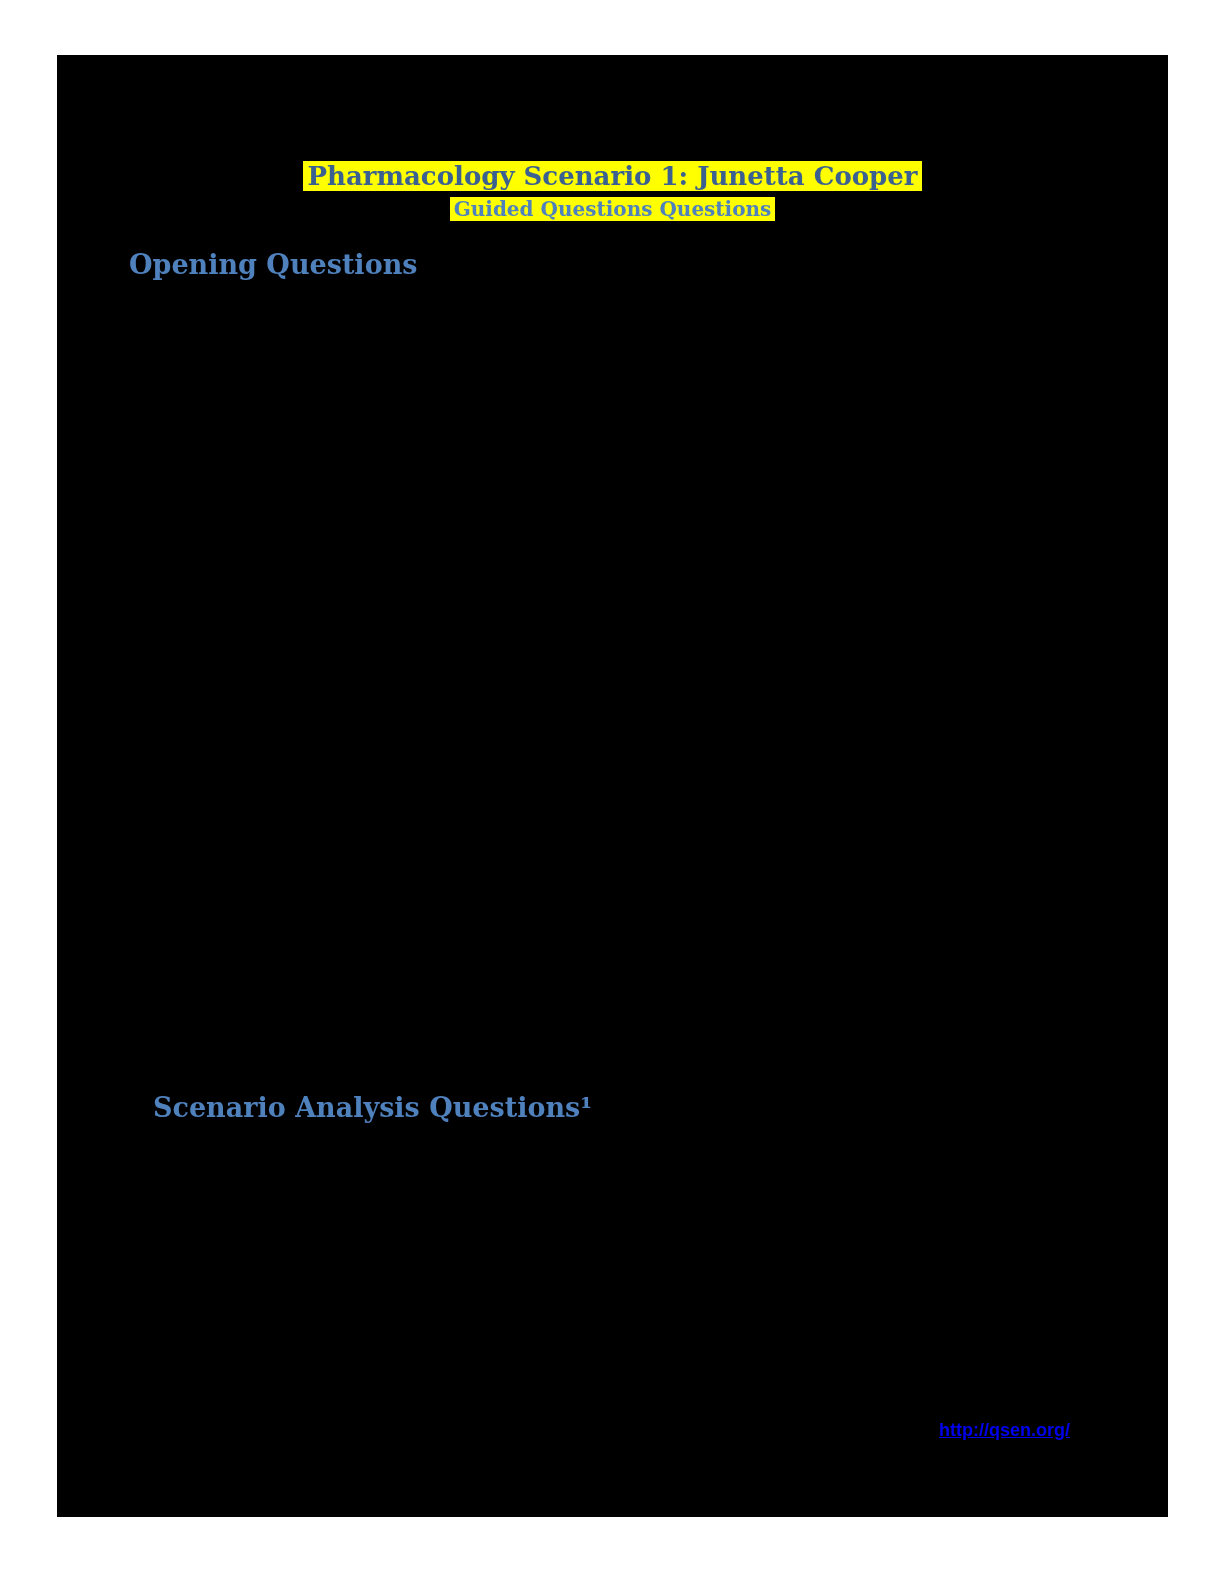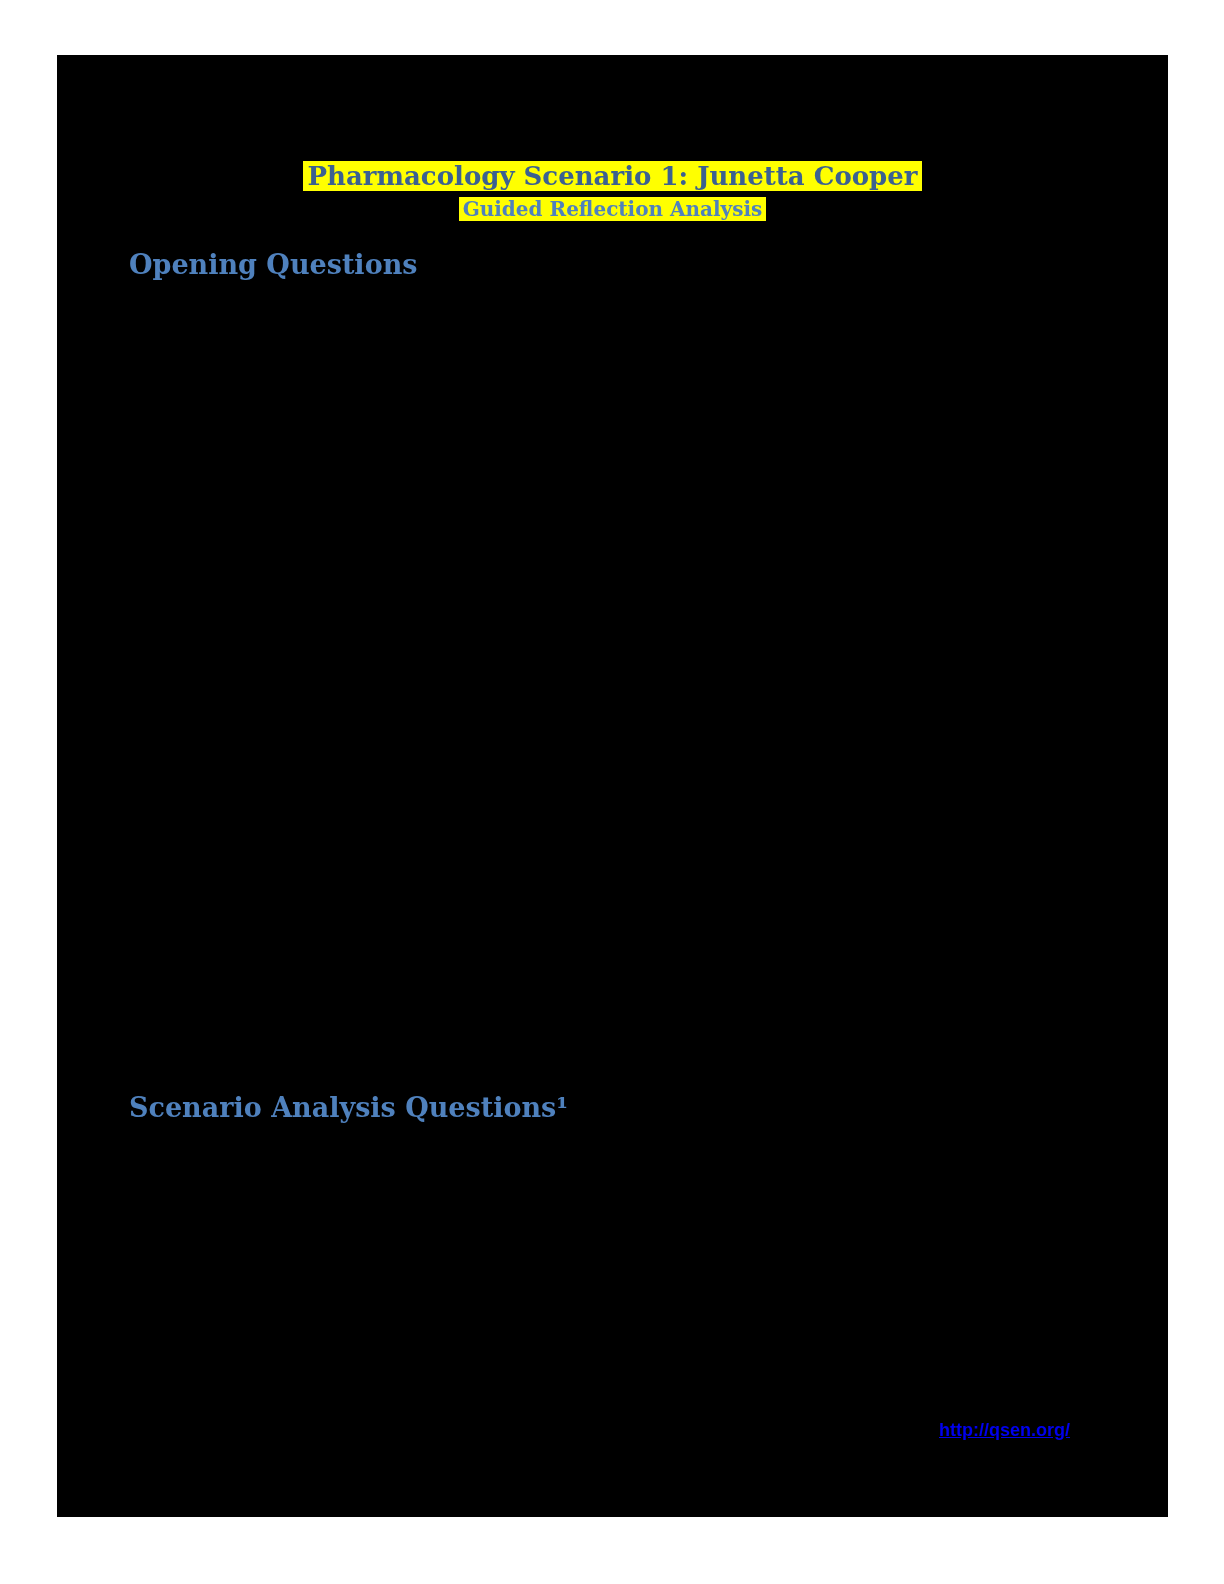--- a/index.html
+++ b/index.html
@@ -58,20 +58,21 @@
     line-height: 28px;
     font-weight: bold;
     color: var(--heading-text, #4f81bd);
     white-space: nowrap;
   }
   .heading-opening {
     top: 196px;
   }
   .heading-scenario {
     top: 1039px;
+    margin-left: 24px;
   }
   .footer-link {
     position: absolute;
     right: 98px;
     top: 1363px;
     font-family: "Liberation Sans", sans-serif;
     font-size: 18px;
     line-height: 24px;
     font-weight: bold;
     color: var(--link-text, #0000ee);
@@ -82,21 +83,21 @@
 </head>
 <body>
 
 <div class="page">
 
   <div class="title-line title-line-1">
     <span class="hl title-text">Pharmacology Scenario 1: Junetta Cooper</span>
   </div>
 
   <div class="title-line title-line-2">
-    <span class="hl subtitle-text">Guided Reflection Analysis</span>
+    <span class="hl subtitle-text">Guided Questions Questions</span>
   </div>
 
   <div class="section-heading heading-opening">Opening Questions</div>
 
   <div class="section-heading heading-scenario">Scenario Analysis Questions¹</div>
 
   <a href="#" class="footer-link">http://qsen.org/</a>
 
 </div>
 

